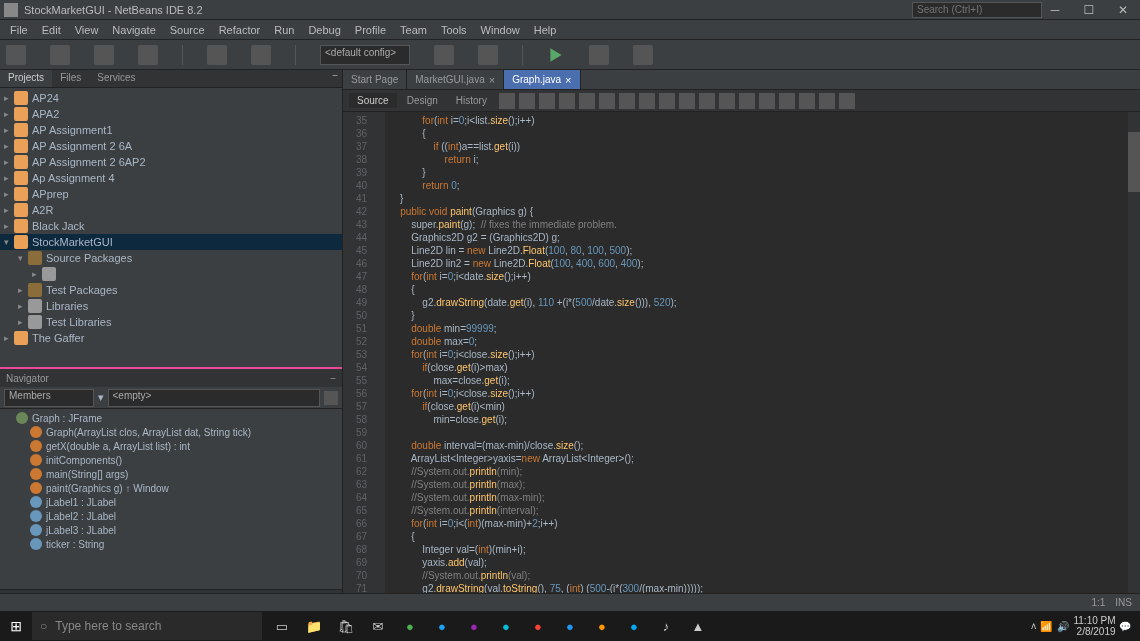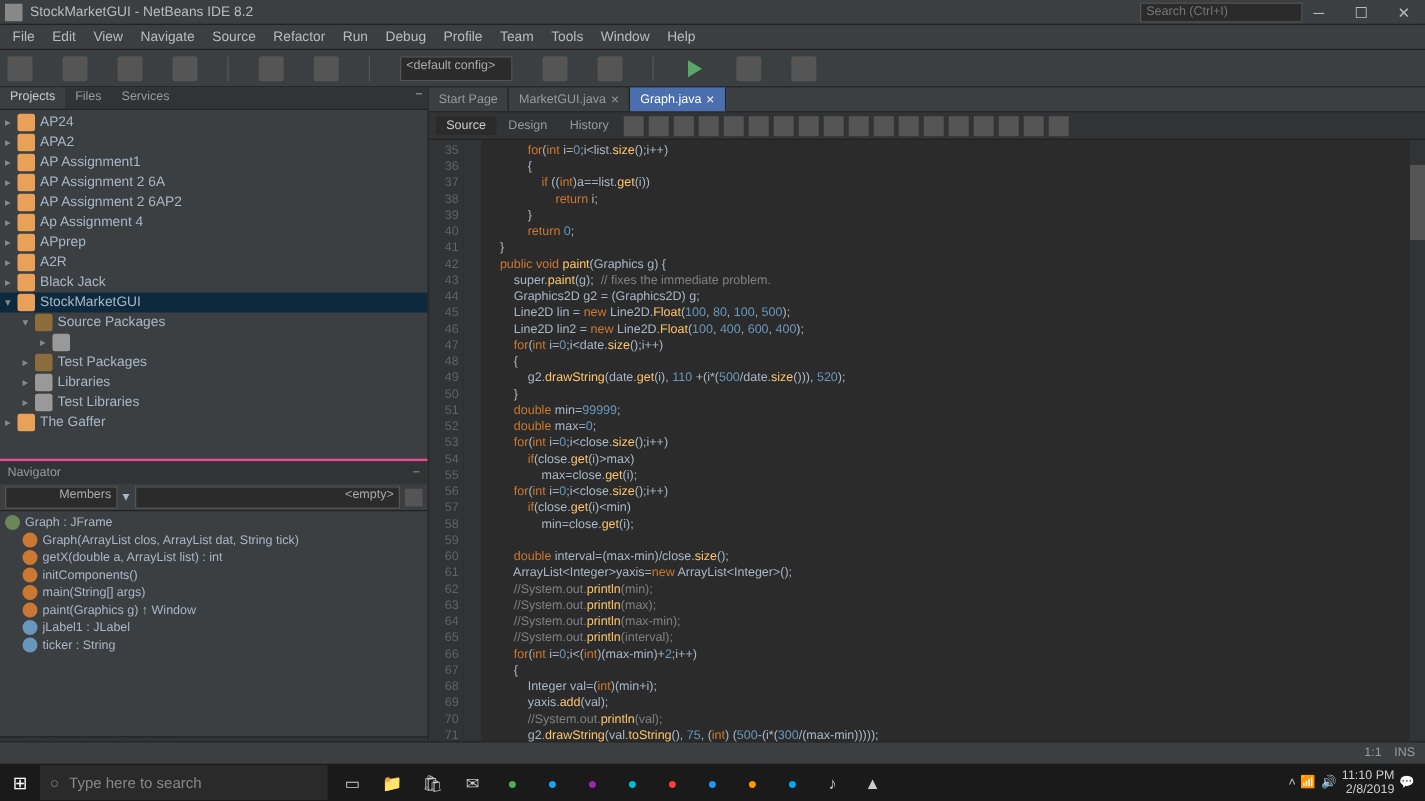--- a/index.html
+++ b/index.html
@@ -28,23 +28,23 @@
 .tree-item { display:flex; align-items:center; padding:1px 4px; cursor:pointer; white-space:nowrap; }
 .tree-item.selected { background:#0d293e; }
 .tree-item .exp { width:10px; color:#888; font-size:9px; }
 .tree-item .ticon { width:14px; height:14px; margin-right:4px; background:#888; border-radius:2px; }
 .tree-item .ticon.orange { background:#e8a157; }
 .tree-item .ticon.brown { background:#8a6d3b; }
 .tree-item .ticon.grey { background:#999; }
 .nav-panel { border-top:2px solid #ec4899; }
 .nav-header { height:18px; background:#313335; display:flex; align-items:center; padding:0 6px; font-size:10px; color:#999; }
 .nav-header .spacer { flex:1; }
-.nav-toolbar { height:22px; display:flex; align-items:center; padding:0 4px; gap:4px; border-bottom:1px solid #222;text-align:right; }
+.nav-toolbar { height:22px; display:flex; align-items:center; padding:0 4px; gap:4px; border-bottom:1px solid #222; }
 .nav-toolbar .combo { height:18px; background:#2b2b2b; border:1px solid #555; font-size:10px; padding:0 4px; color:#aaa; }
-.nav-tree { height:180px; overflow:auto; padding:2px 0; font-size:10px; }
+.nav-tree { height:180px; overflow:auto; padding:2px 12px; font-size:10px; }
 .nav-item { display:flex; align-items:center; padding:1px 4px; cursor:pointer; white-space:nowrap; }
 .nav-item .nicon { width:12px; height:12px; margin-right:4px; border-radius:50%; }
 .nav-item .nicon.green { background:#6a8759; }
 .nav-item .nicon.orange { background:#cc7832; }
 .nav-item .nicon.blue { background:#6897bb; }
 .sidebar-bottom { height:22px; background:#313335; display:flex; align-items:center; padding:0 4px; gap:6px; border-top:1px solid #222; }
 .sidebar-bottom .sbtn { width:16px; height:16px; background:#555; cursor:pointer; }
 .editor-area { flex:1; display:flex; flex-direction:column; background:#2b2b2b; }
 .file-tabs { height:20px; display:flex; background:#3c3f41; border-bottom:1px solid #222; font-size:10px; }
 .file-tab { display:flex; align-items:center; padding:0 8px; gap:4px; cursor:pointer; border-right:1px solid #222; color:#999; }
@@ -255,20 +255,28 @@
           <div class="nav-item" style="padding-left: 18px;">
             <span class="nicon orange"></span>
             <span>paint(Graphics g) ↑ Window</span>
           </div>
           <div class="nav-item" style="padding-left: 18px;">
             <span class="nicon blue"></span>
             <span>jLabel1 : JLabel</span>
           </div>
           <div class="nav-item" style="padding-left: 18px;">
             <span class="nicon blue"></span>
+            <span>jLabel2 : JLabel</span>
+          </div>
+          <div class="nav-item" style="padding-left: 18px;">
+            <span class="nicon blue"></span>
+            <span>jLabel3 : JLabel</span>
+          </div>
+          <div class="nav-item" style="padding-left: 18px;">
+            <span class="nicon blue"></span>
             <span>ticker : String</span>
           </div>
         </div>
     </div>
     <div class="sidebar-bottom">
       <div class="sbtn"></div>
       <div class="sbtn"></div>
       <div class="sbtn"></div>
       <div class="sbtn"></div>
       <div style="width:1px;height:16px;background:#555"></div>

